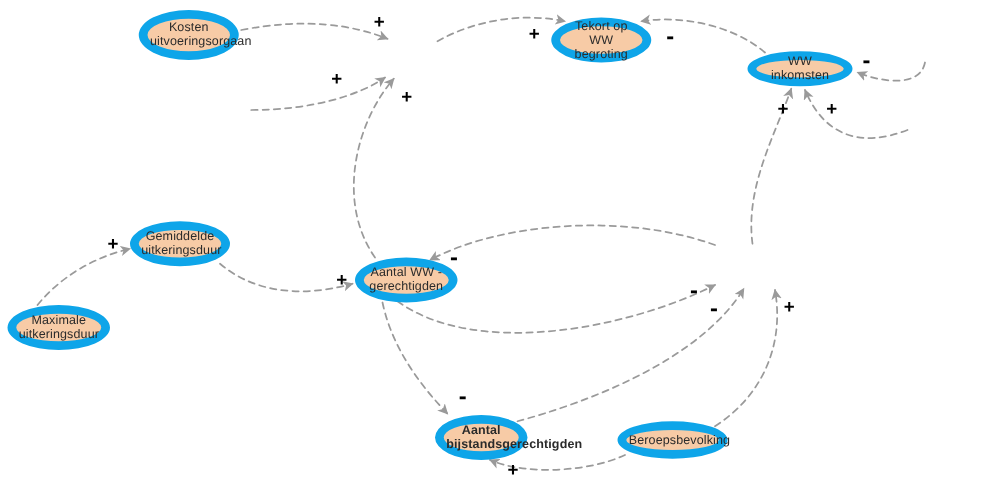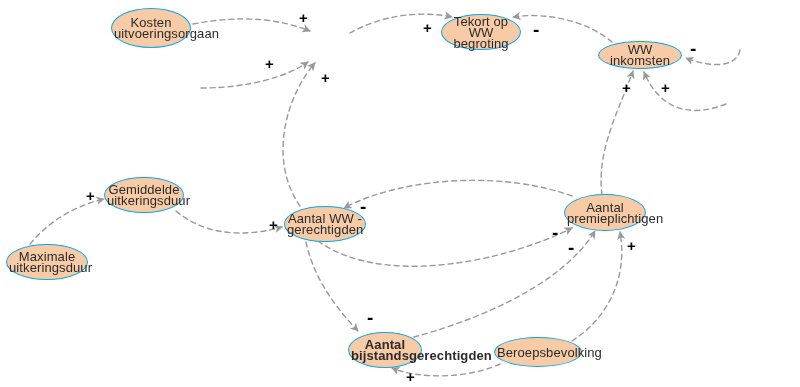--- a/index.html
+++ b/index.html
@@ -31,28 +31,28 @@
     stroke-dasharray: 5 4;
     stroke-linecap: round;
   }
   .arrow-head {
     fill: #9a9a9a;
   }
   .node {
     position: absolute;
     box-sizing: border-box;
     background: #f7cba6;
-    border: 1px solid #0ea5e9;
+    border: 7px solid #0ea5e9;
     border-radius: 50%;
     display: flex;
     align-items: center;
     justify-content: center;
     text-align: center;
     color: #2b2b2b;
-    font-size: 13px;
+    font-size: 10px;
     line-height: 11px;
     font-family: "Liberation Sans", sans-serif;
     letter-spacing: 0.1px;
     padding: 0 2px;
     z-index: 3;
   }
   .node span {
     display: block;
     width: 100%;
   }
@@ -137,23 +137,20 @@
   </div>
 
   <div class="node" style="left:6px;top:244px;width:82px;height:36px;">
     <span>Maximale uitkeringsduur</span>
   </div>
 
   <div class="node" style="left:284px;top:206px;width:82px;height:36px;">
     <span>Aantal WW - gerechtigden</span>
   </div>
 
-  <div class="node" style="left:564px;top:194px;width:82px;height:37px;">
-    <span>Aantal premieplichtigen</span>
-  </div>
 
   <div class="node" style="left:348px;top:332px;width:74px;height:36px;font-weight:bold;">
     <span>Aantal bijstandsgerechtigden</span>
   </div>
 
   <div class="node" style="left:494px;top:337px;width:88px;height:30px;">
     <span>Beroepsbevolking</span>
   </div>
 
   <div class="polarity" style="left:299px;top:12px;">+</div>

